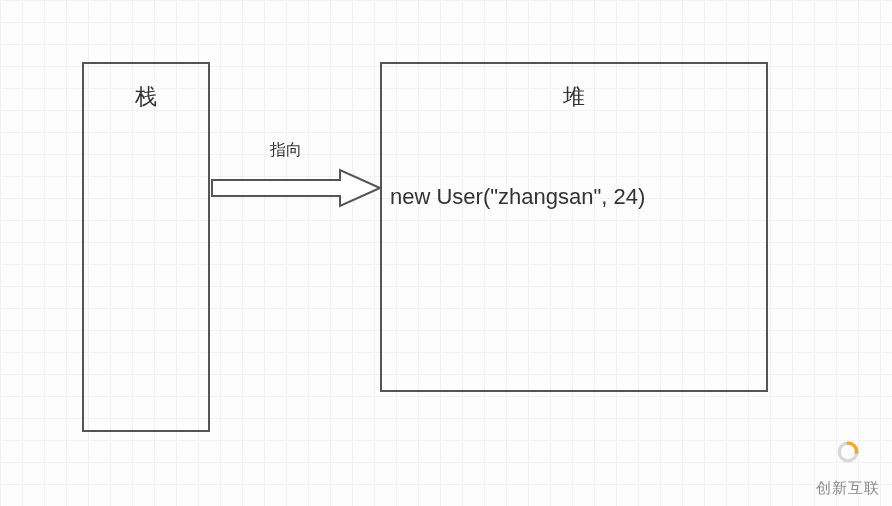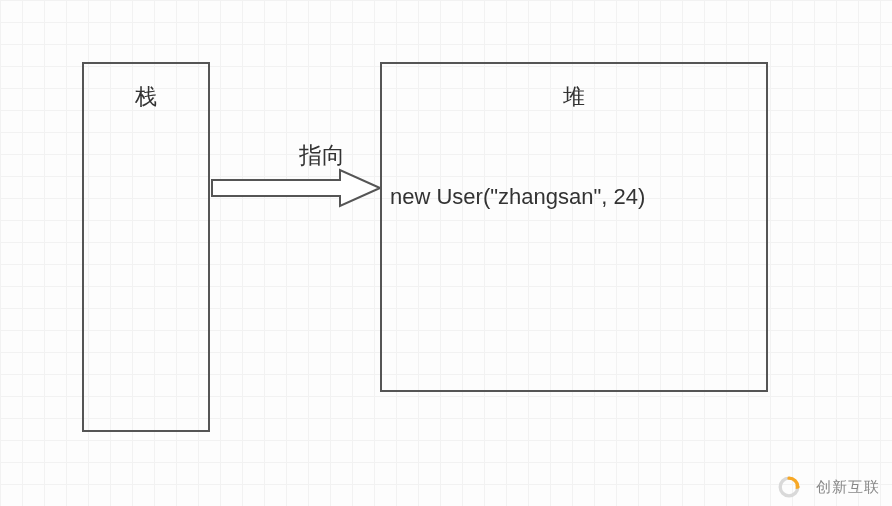--- a/index.html
+++ b/index.html
@@ -58,41 +58,41 @@
     left: 8px;
     top: 120px;
     font-size: 22px;
     color: #333;
     white-space: nowrap;
   }
   .arrow-label {
     position: absolute;
     left: 270px;
     top: 140px;
-    font-size: 23px;
+    font-size: 16px;
     color: #333;
-    margin-left: 29px;
   }
   .arrow-svg {
     position: absolute;
     left: 210px;
     top: 168px;
     width: 172px;
     height: 40px;
   }
   .watermark {
     position: absolute;
     right: 12px;
     bottom: 8px;
     display: flex;
     align-items: center;
     gap: 16px;
     font-size: 15px;
     color: #888;
     letter-spacing: 1px;
+    flex-direction: column;
   }
   .watermark-icon {
     width: 22px;
     height: 22px;
   }
 </style>
 </head>
 <body>
 
 <div class="box stack-box">

